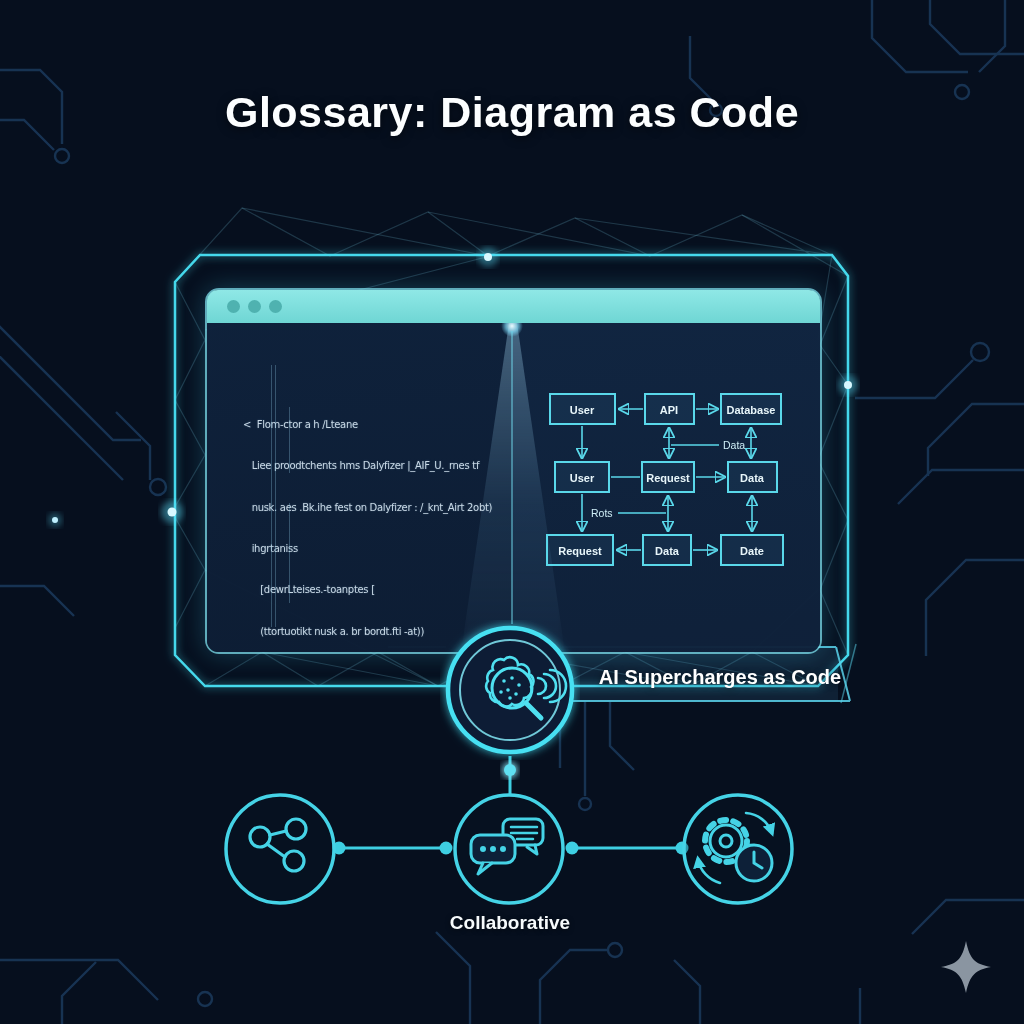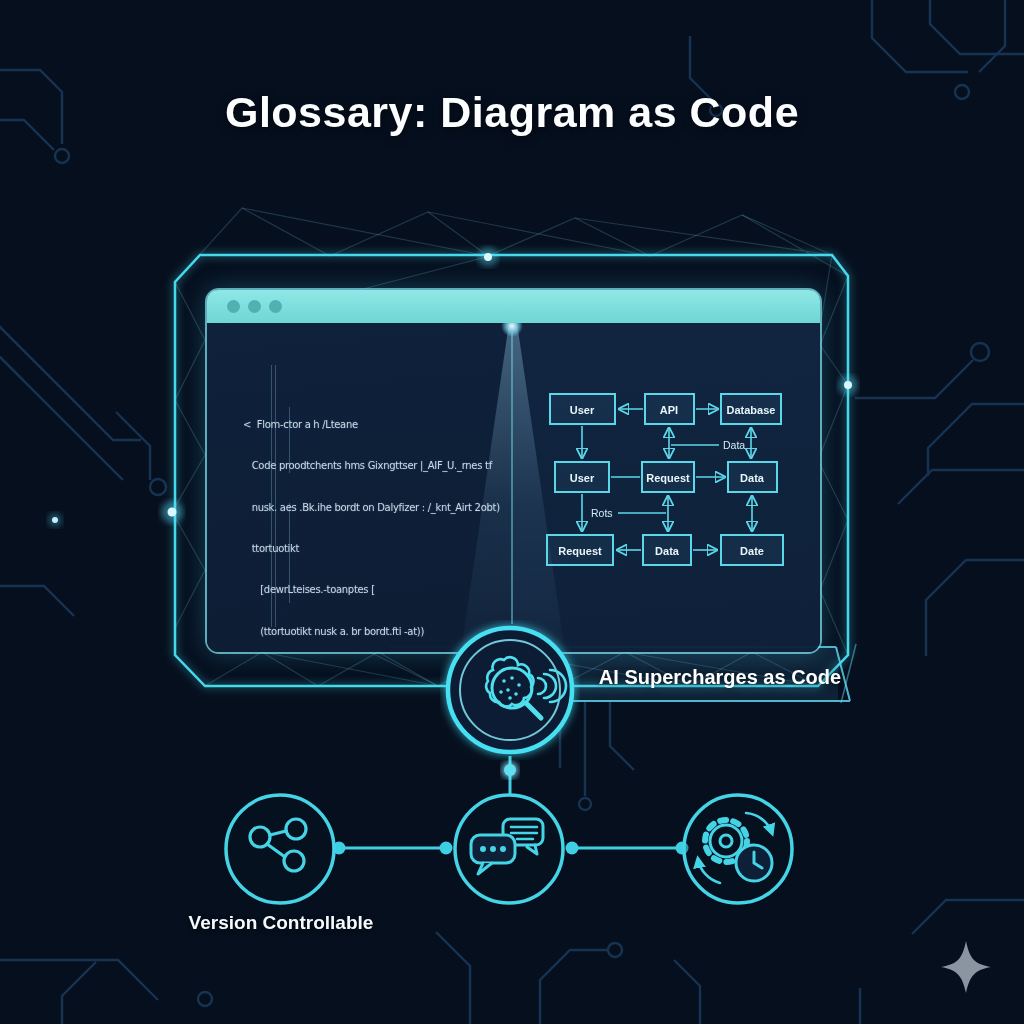--- a/index.html
+++ b/index.html
@@ -172,23 +172,23 @@
       <div class="beam"></div>
       <div class="beam-glow"></div>
       <div class="divider"></div>
 
       <div class="code">
         <div class="guide g1"></div>
         <div class="guide g2"></div>
         <div class="guide g3"></div>
         <div class="guide g4"></div>
         <div>&lt;  Flom-ctor a h /Lteane</div>
-        <div>   Code proodtchents hms Gixngttser |_AIF_U._rnes tf</div>
-        <div>   nusk. aes .Bk.ihe bordt on Dalyfizer : /_knt_Airt 2obt)</div>
-        <div>   ttortuotikt</div>
+        <div>   Liee proodtchents hms Dalyfizer |_AIF_U._rnes tf</div>
+        <div>   nusk. aes .Bk.ihe fest on Dalyfizer : /_knt_Airt 2obt)</div>
+        <div>   ihgrtaniss</div>
         <div>      [dewrLteises.-toanptes [</div>
         <div>      (ttortuotikt nusk a. br bordt.fti -at))</div>
         
         
         
         
         
         
         
         
@@ -316,15 +316,15 @@
       <circle cx="-12" cy="-8" r="21" stroke-width="6" stroke-dasharray="6 7.2"></circle>
       <circle cx="-12" cy="-8" r="16"></circle>
       <circle cx="-12" cy="-8" r="6"></circle>
       <path d="M 8,-36 a 30,30 0 0 1 26,20" marker-end="url(#ga)" stroke-width="2.6"></path>
       <path d="M -18,34 a 30,30 0 0 1 -22,-24" marker-end="url(#ga)" stroke-width="2.6"></path>
       <circle cx="16" cy="14" r="18" fill="#0d2038"></circle>
       <path d="M 16,14 V 3 M 16,14 L 24,19"></path>
     </g>
   </svg>
 
-  <div class="feat-label fl1">Version Controllable</div>
+  <div class="feat-label fl2">Collaborative</div>
 
 </div>
 
 </body></html>

